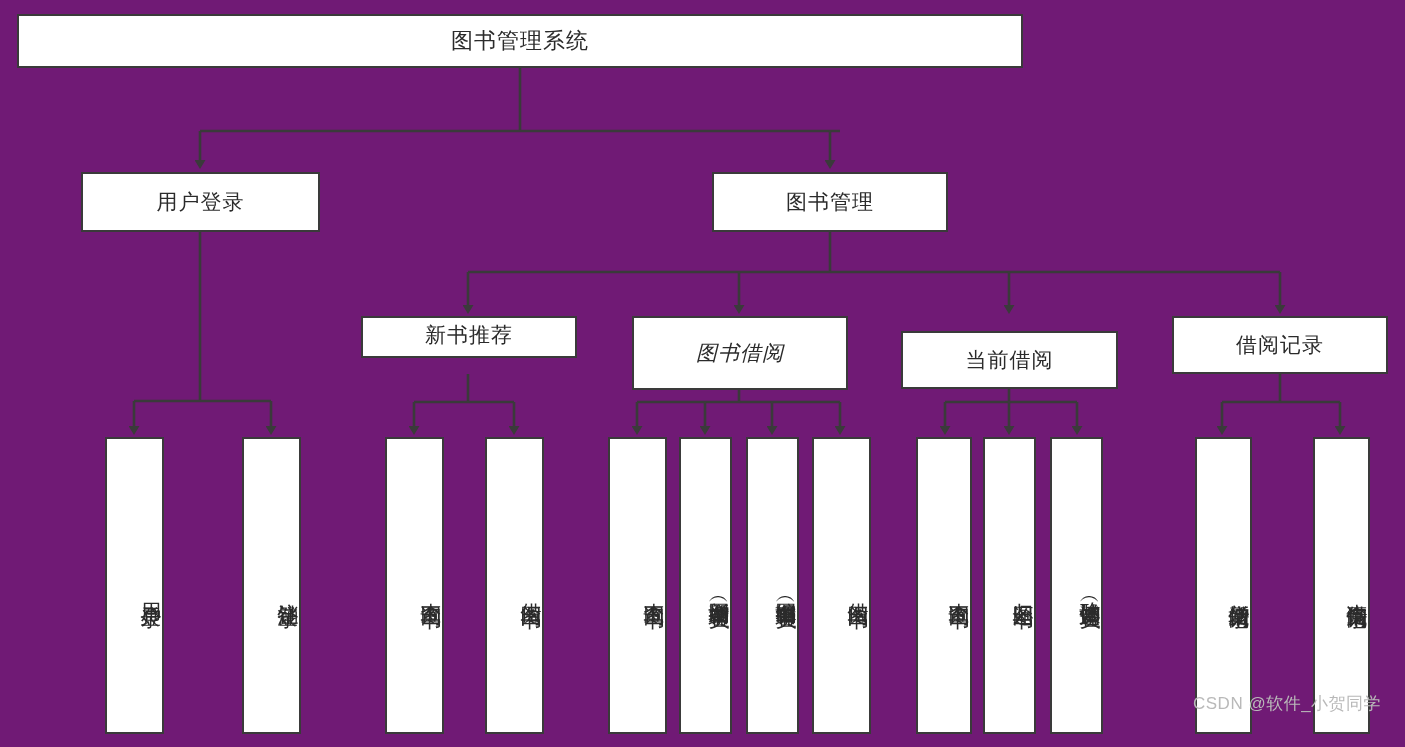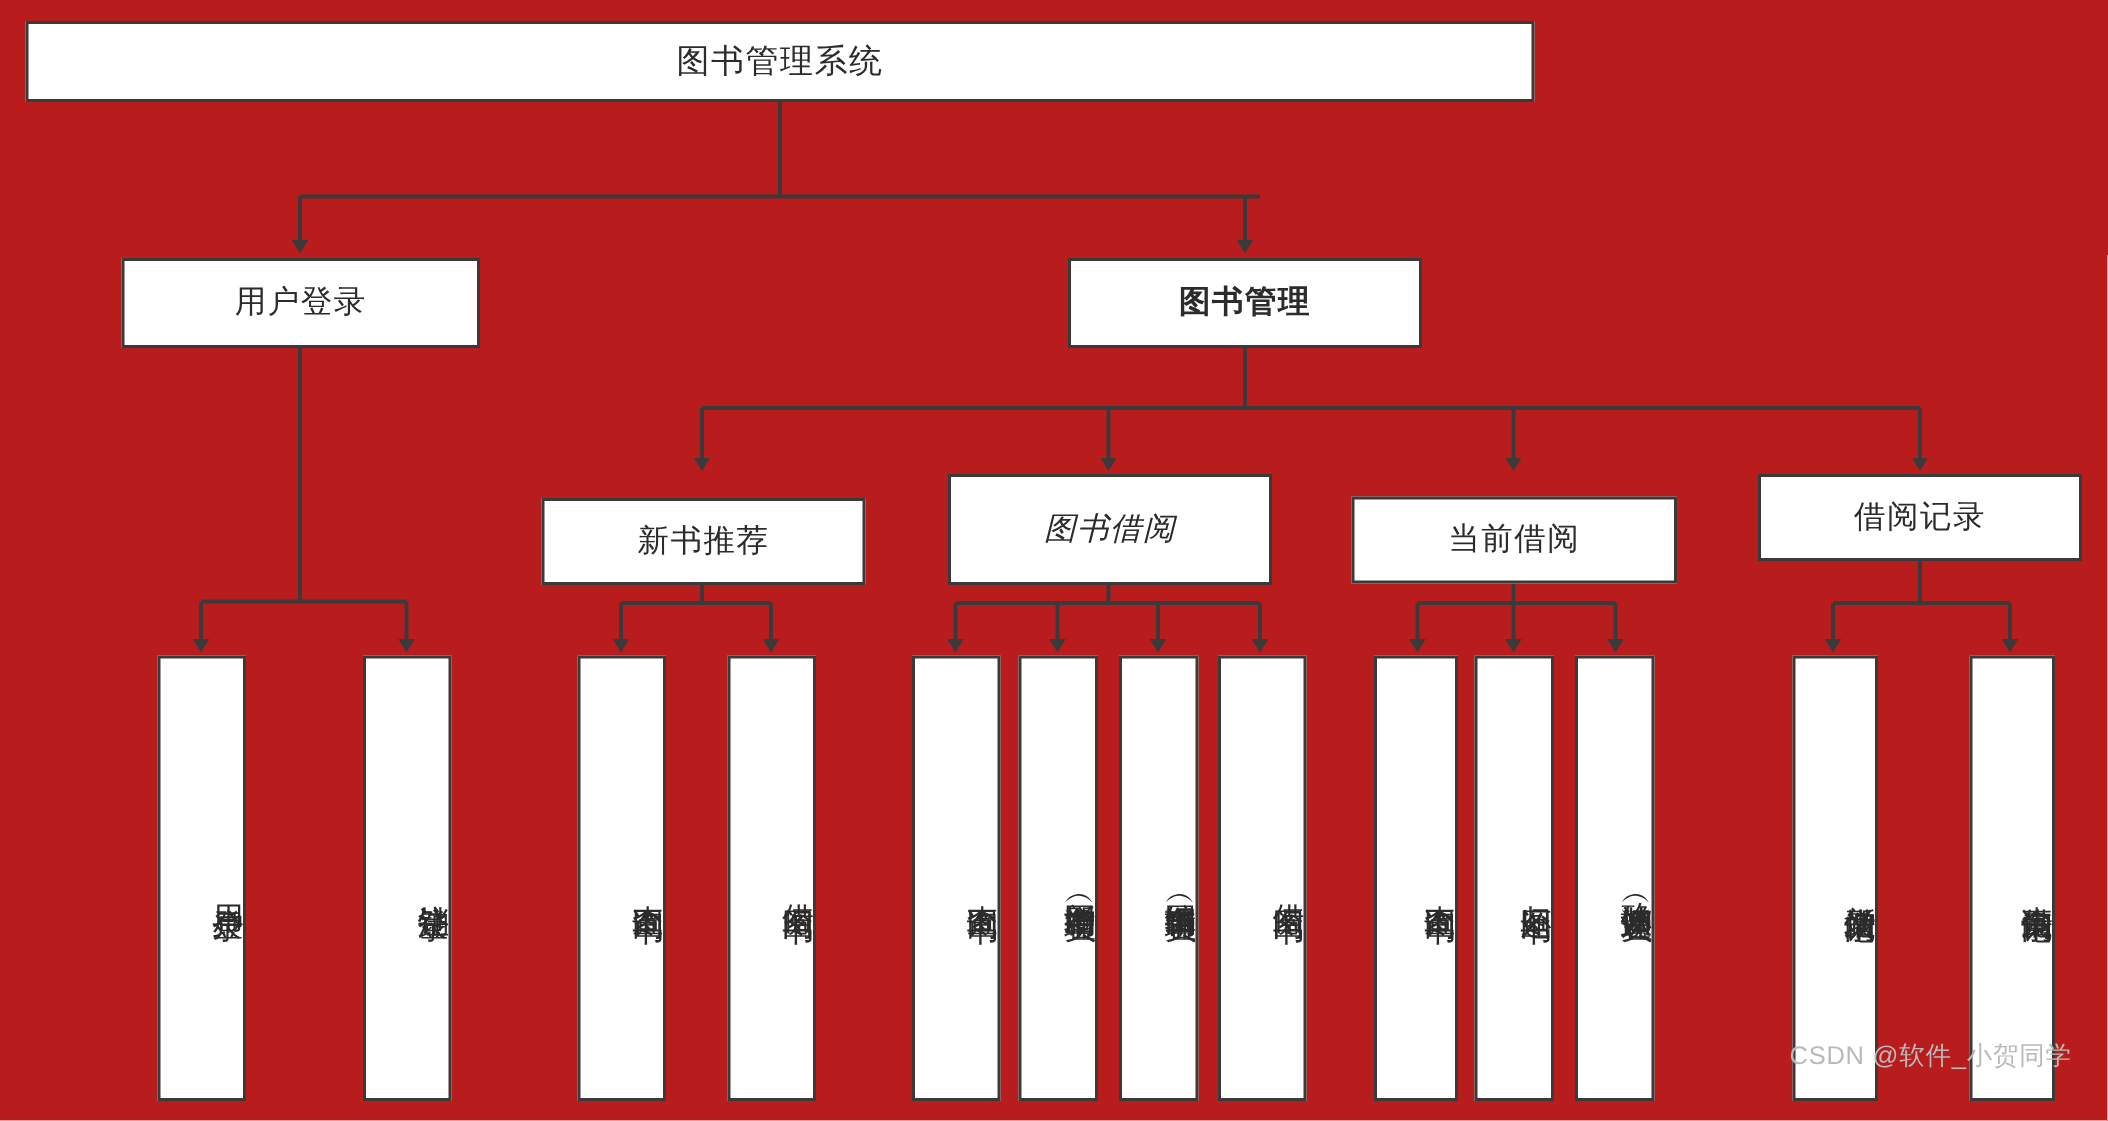--- a/index.html
+++ b/index.html
@@ -8,21 +8,21 @@
     padding: 0;
     background: #ffffff;
   }
   body {
     font-family: "Liberation Sans", "DejaVu Sans", sans-serif;
   }
   #canvas {
     position: relative;
     width: 1405px;
     height: 747px;
-    background: #b91c1c;
+    background: #701a75;
     overflow: hidden;
   }
   #edges {
     position: absolute;
     left: 0;
     top: 0;
     width: 1405px;
     height: 747px;
     pointer-events: none;
   }
@@ -133,25 +133,25 @@
   </svg>
 
   <div class="node horiz root" style="left:17px; top:14px; width:1006px; height:54px;">
     <span>图书管理系统</span>
   </div>
 
   <div class="node horiz" style="left:81px; top:172px; width:239px; height:60px;">
     <span>用户登录</span>
   </div>
 
-  <div class="node horiz" style="left:712px; top:172px; width:236px; height:60px;font-weight:bold;">
+  <div class="node horiz" style="left:712px; top:172px; width:236px; height:60px;">
     <span>图书管理</span>
   </div>
 
-  <div class="node horiz" style="left:361px; top:332px; width:216px; height:58px;">
+  <div class="node horiz" style="left:361px; top:316px; width:216px; height:42px;font-family:Liberation Mono, monospace;">
     <span>新书推荐</span>
   </div>
 
   <div class="node horiz" style="left:632px; top:316px; width:216px; height:74px;font-style:italic;">
     <span>图书借阅</span>
   </div>
 
   <div class="node horiz" style="left:901px; top:316px; width:217px; height:58px;margin-top:15px;">
     <span>当前借阅</span>
   </div>

